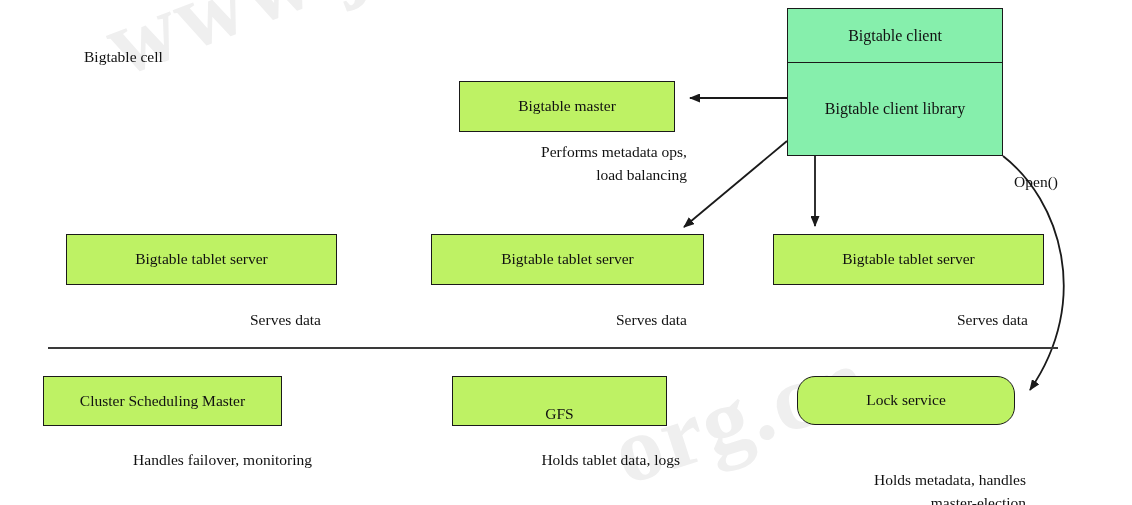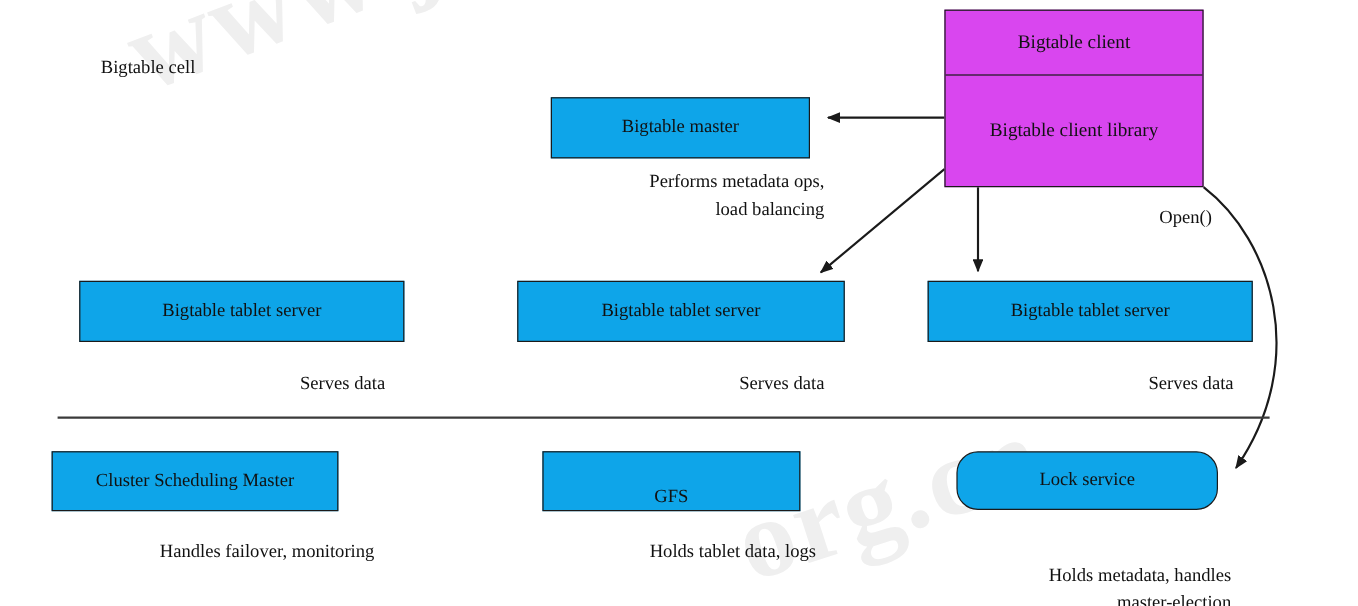--- a/index.html
+++ b/index.html
@@ -9,27 +9,27 @@
 
   
   .wm{position:absolute;color:#efefef;font-weight:bold;
       font-family:"Liberation Serif","DejaVu Serif",serif;
       white-space:nowrap;pointer-events:none;user-select:none;z-index:0;}
   .wm1{left:90px;top:-5px;font-size:96px;transform:rotate(-21deg);transform-origin:left top;letter-spacing:2px;}
   .wm2{left:600px;top:405px;font-size:92px;transform:rotate(-18deg);transform-origin:left top;letter-spacing:2px;}
 
   
   .box{position:absolute;box-sizing:border-box;border:1.6px solid #1a1a1a;
-       background:#0ea5e9;z-index:3;display:flex;align-items:center;
+       background:#bef264;z-index:3;display:flex;align-items:center;
        justify-content:center;text-align:center;}
   .box .txt{font-size:15.5px;line-height:1.35;}
 
   
   .client-wrap{position:absolute;left:787px;top:8px;width:216px;height:148px;
-               box-sizing:border-box;border:1.6px solid #1a1a1a;background:#d946ef;z-index:3;}
+               box-sizing:border-box;border:1.6px solid #1a1a1a;background:#86efac;z-index:3;}
   .client-top{height:54px;box-sizing:border-box;border-bottom:1.6px solid #1a1a1a;
               display:flex;align-items:center;justify-content:center;}
   .client-bot{height:92px;box-sizing:border-box;display:flex;align-items:center;
               justify-content:center;text-align:left;}
 
   
   .cap{position:absolute;font-size:15.5px;line-height:1.5;text-align:right;z-index:2;}
   .cap.left{text-align:left;}
 
   svg.overlay{position:absolute;left:0;top:0;width:1132px;height:505px;z-index:1;overflow:visible;}
@@ -75,21 +75,21 @@
       <span class="txt">Bigtable client</span>
     </div>
     <div class="client-bot">
       <span class="txt">
         <span>Bigtable client</span>
         <span class="l2">library</span>
       </span>
     </div>
   </div>
 
-  <div class="cap" style="left:940px;top:170px;width:70px;">Open()</div>
+  <div class="cap" style="left:988px;top:170px;width:70px;">Open()</div>
 
   <div class="box" style="left:459px;top:81px;width:216px;height:51px;">
     <span class="txt">Bigtable master</span>
   </div>
   <div class="cap" style="left:447px;top:140px;width:240px;">
     <span>Performs metadata ops,</span><br>
     <span>load balancing</span>
   </div>
 
   <div class="box" style="left:66px;top:234px;width:271px;height:51px;">

